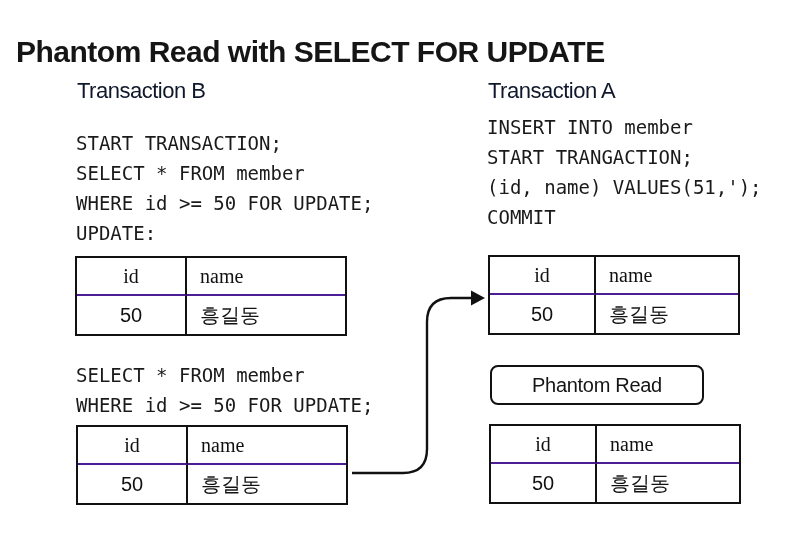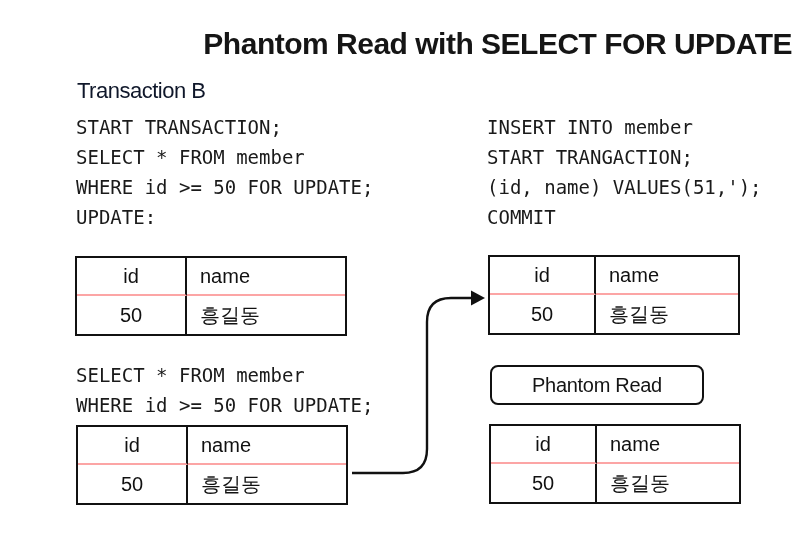--- a/index.html
+++ b/index.html
@@ -8,22 +8,22 @@
     width: 800px;
     height: 533px;
     background: #ffffff;
     overflow: hidden;
     font-family: "Liberation Sans", sans-serif;
     color: #111111;
   }
   .title {
     position: absolute;
     left: 0; right: 0; top: 19px;
-    margin: 8px;
-    text-align: right;
+    margin: 16px;
+    text-align: left;
     font-size: 30px;
     font-weight: 600;
     letter-spacing: -0.5px;
     color: #151515;
   }
   .heading {
     position: absolute;
     font-size: 22px;
     font-weight: 400;
     letter-spacing: -0.5px;
@@ -33,21 +33,21 @@
   .heading.ha { left: 488px; top: 78px; }
 
   .code {
     position: absolute;
     font-family: "DejaVu Sans Mono", "Liberation Mono", monospace;
     font-size: 19px;
     color: #1a1a1a;
   }
   .code-line { height: 30px; line-height: 30px; white-space: pre; }
 
-  .code.b1 { left: 76px;  top: 112px; }
+  .code.b1 { left: 76px;  top: 128px; }
   .code.a1 { left: 487px; top: 112px; }
   .code.b2 { left: 76px;  top: 360px; }
 
   .tbl {
     position: absolute;
     display: grid;
     grid-template-rows: 38px 38px;
     border: 2px solid #111111;
     background: #ffffff;
   }
@@ -60,21 +60,21 @@
 
   .cell {
     display: flex;
     align-items: center;
     font-size: 20px;
     color: #111111;
     overflow: hidden;
   }
   .cell.c-id   { justify-content: center; border-right: 2px solid #111111; }
   .cell.c-name { padding-left: 13px; }
-  .cell.row-head { border-bottom: 2px solid #fca5a5; }
+  .cell.row-head { border-bottom: 2px solid #4c1d95; font-family: Liberation Serif, serif; }
 
   .phantom-badge {
     position: absolute;
     left: 490px; top: 365px;
     width: 210px; height: 36px;
     border: 2px solid #111111;
     border-radius: 8px;
     background: #ffffff;
     display: flex;
     align-items: center;
@@ -93,20 +93,21 @@
   }
 </style>
 </head>
 <body>
 
 <div class="canvas">
 
   <h1 class="title">Phantom Read with SELECT FOR UPDATE</h1>
 
   <div class="heading hb">Transaction B</div>
+  <div class="heading ha">Transaction A</div>
 
   <div class="code b1">
     <div class="code-line">START TRANSACTION;</div>
     <div class="code-line">SELECT * FROM member</div>
     <div class="code-line">WHERE id &gt;= 50 FOR UPDATE;</div>
     <div class="code-line">UPDATE:</div>
   </div>
 
   <div class="code a1">
     <div class="code-line">INSERT INTO member</div>

